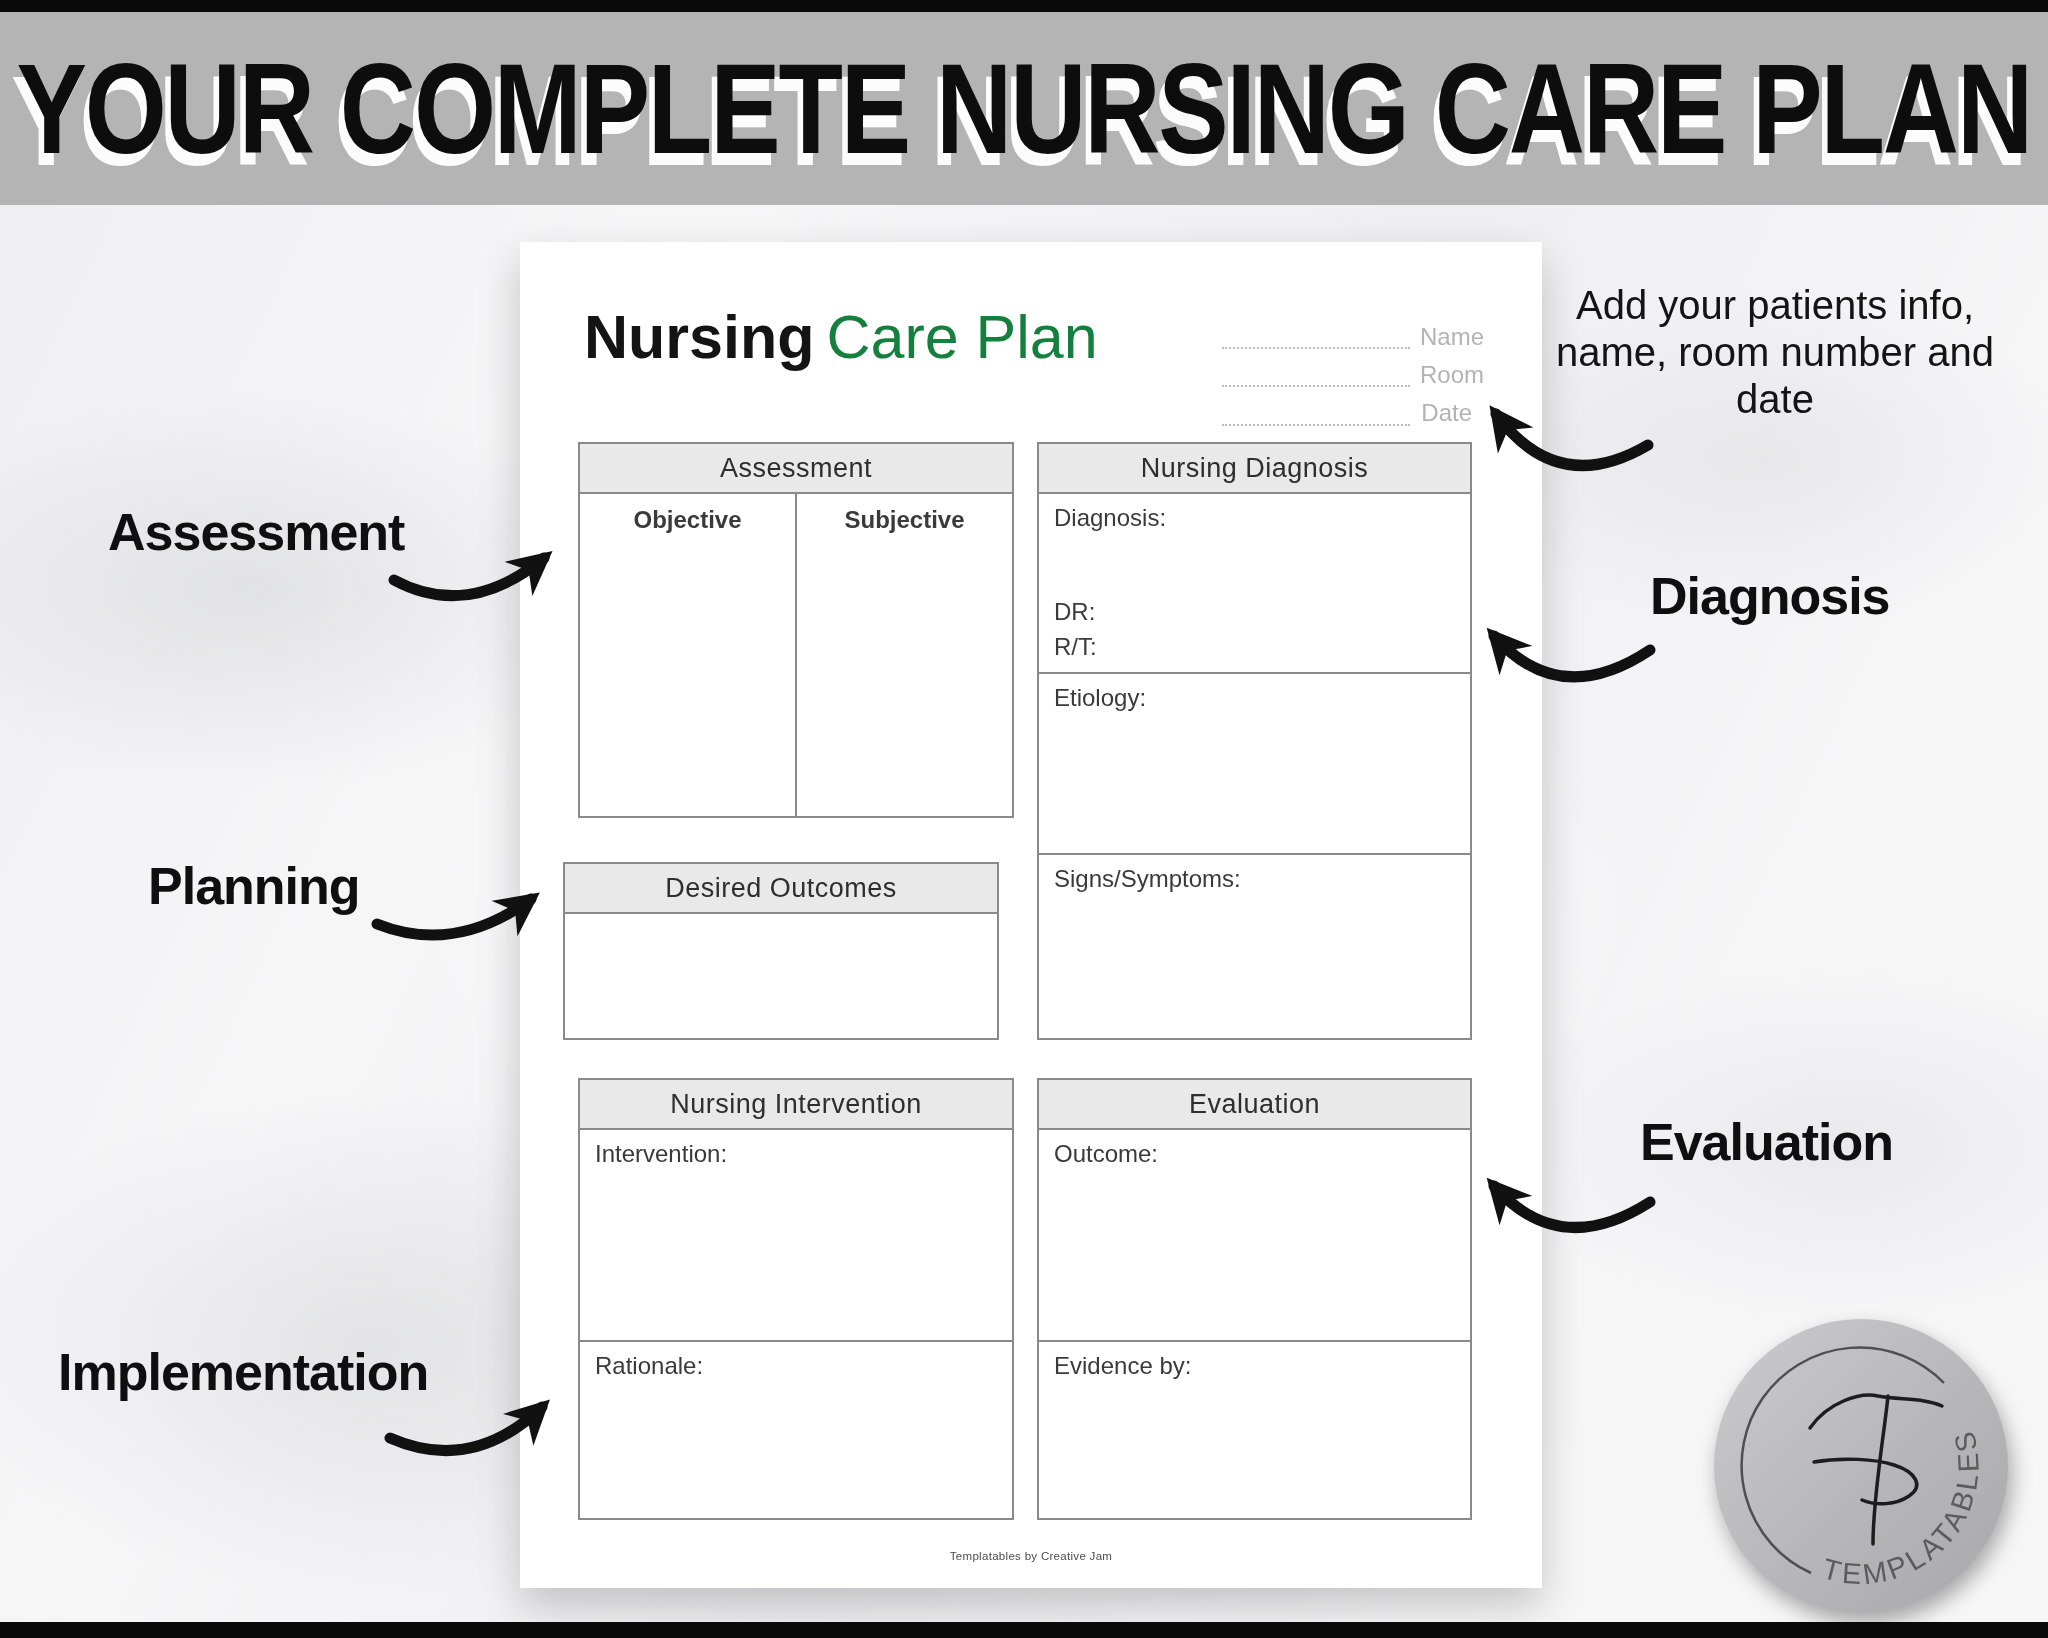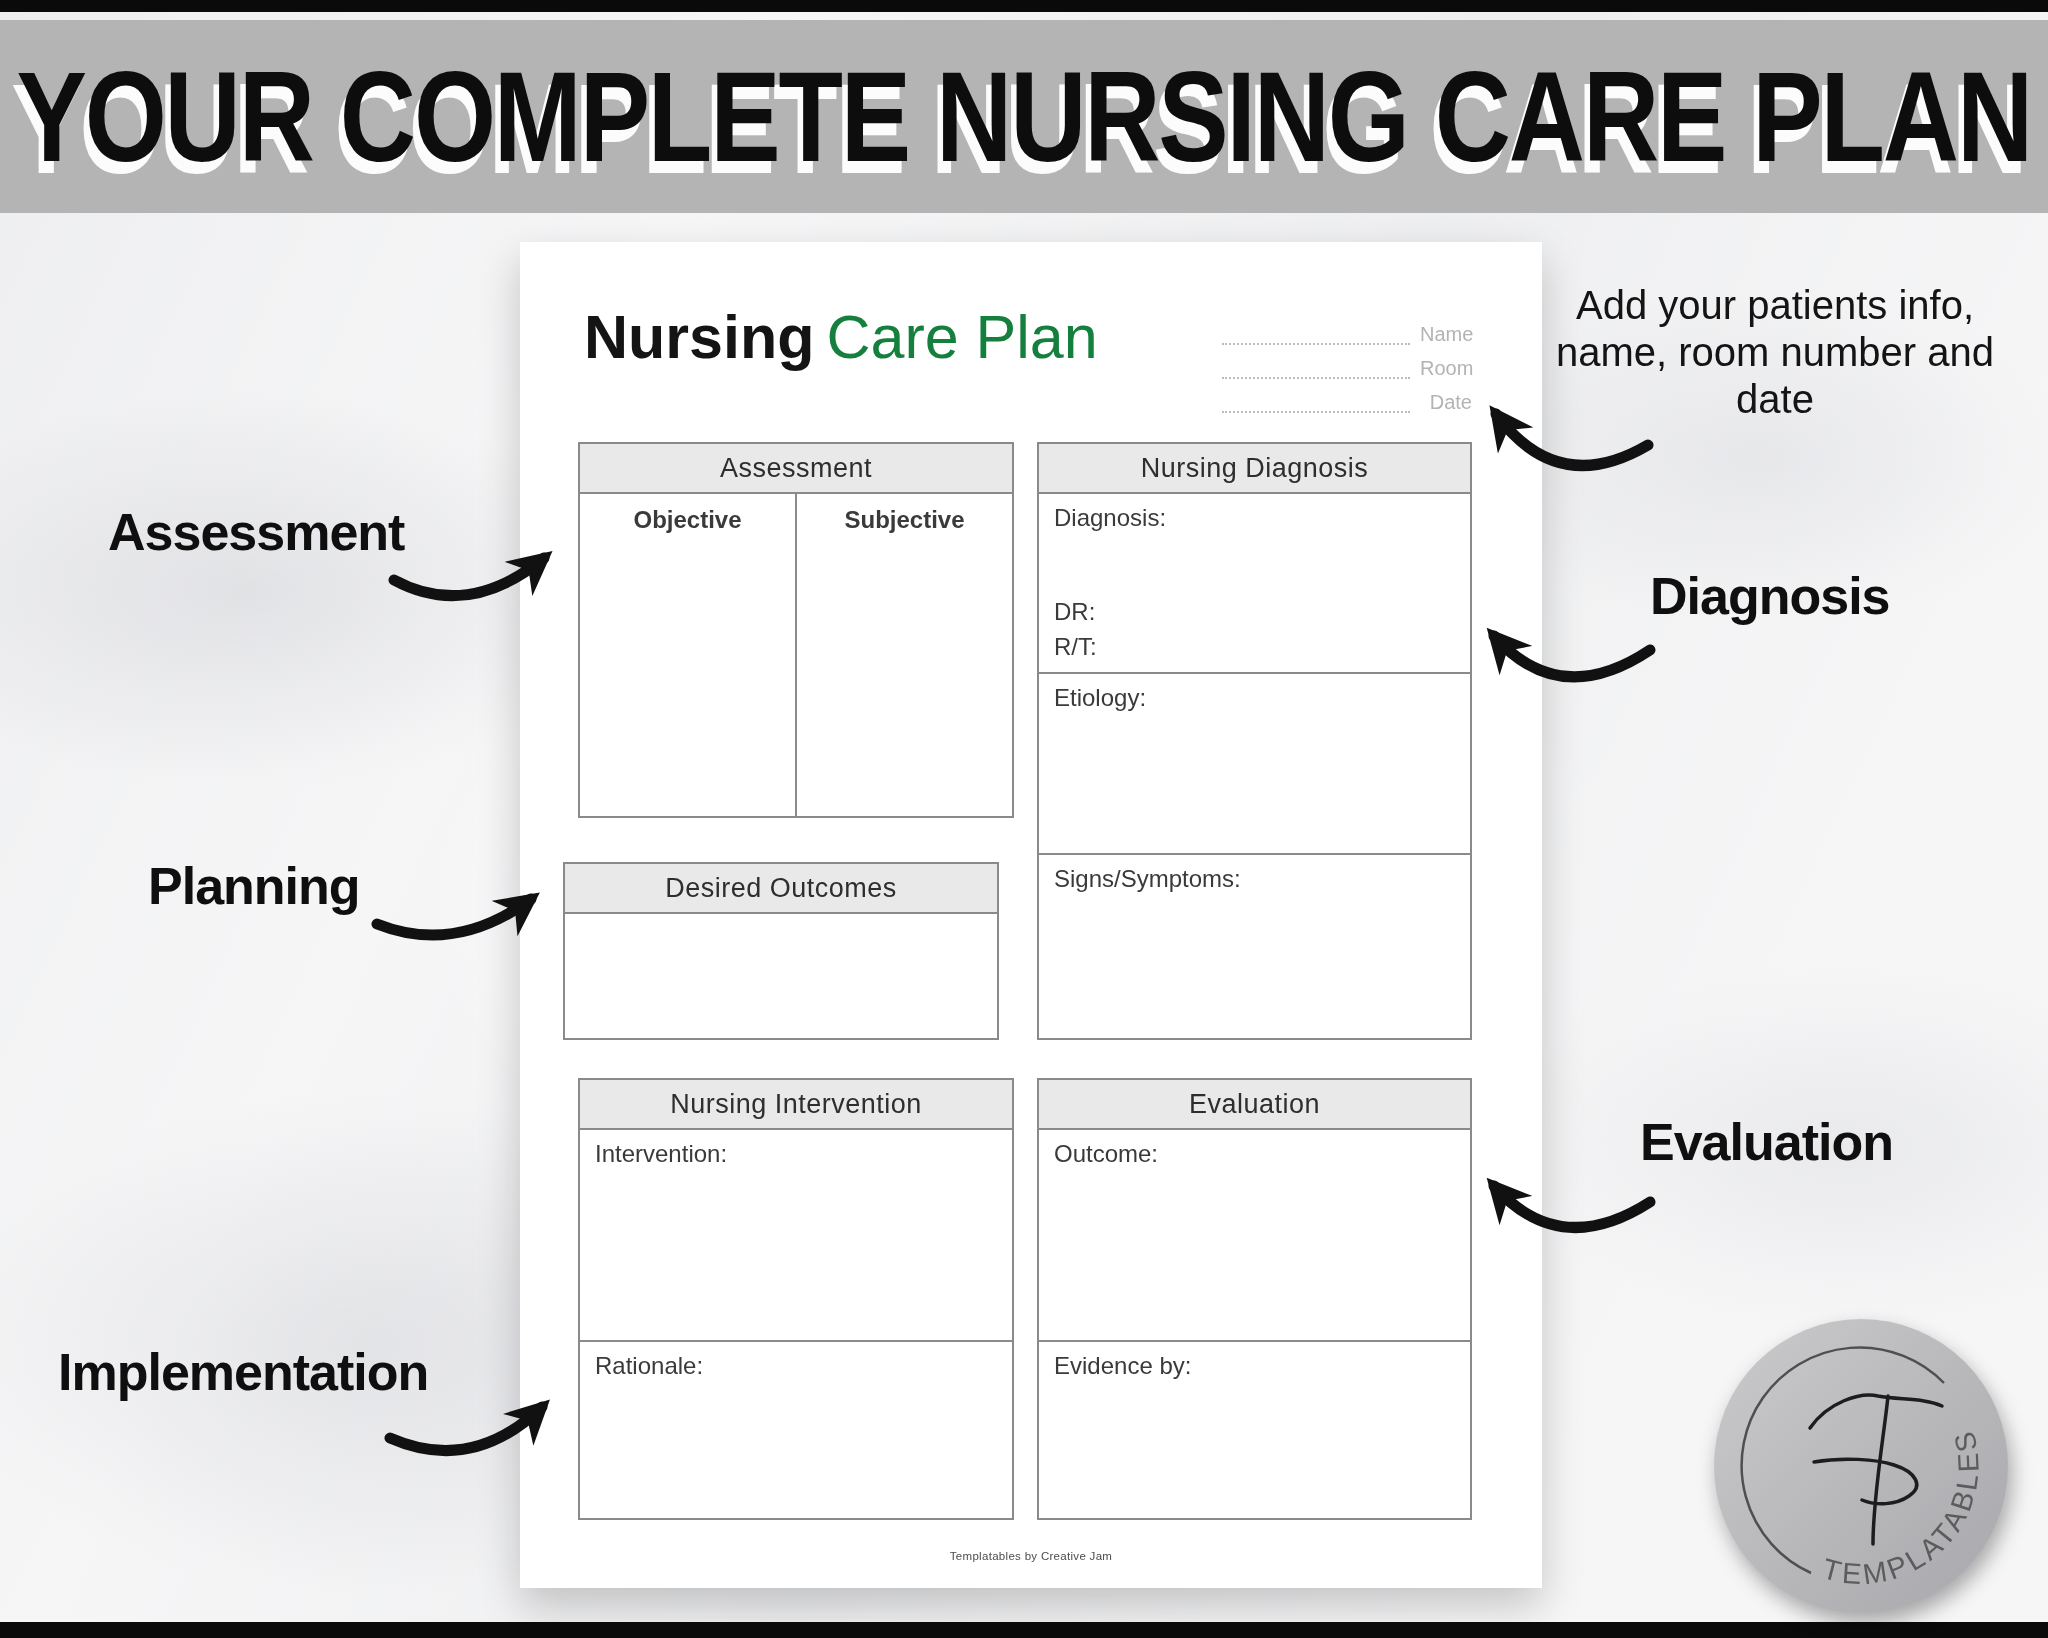--- a/index.html
+++ b/index.html
@@ -22,41 +22,41 @@
       linear-gradient(115deg, rgba(208,210,216,.22) 0%, transparent 28%, rgba(205,207,213,.18) 55%, transparent 80%);
   }
   #top-bar, #bottom-bar {
     position: absolute; left: 0; width: 2048px; background: #0a0a0a; z-index: 1;
   }
   #top-bar { top: 0; height: 12px; }
   #bottom-bar { top: 1622px; height: 16px; }
   #banner {
     position: absolute; left: 0; top: 12px; width: 2048px; height: 193px;
     background: #b4b4b4; z-index: 1;
-    display: flex; align-items: center; justify-content: center; margin-top: 8px;
+    display: flex; align-items: center; justify-content: center;
   }
   #banner .banner-text {
     font-weight: bold; font-size: 96px; letter-spacing: -2px; white-space: nowrap;
     color: #0d0d0d;
     transform: scale(1.1, 1.34);
     text-shadow: -5px 9px 0 #fcfcfc;
   }
   
   #page {
     position: absolute; left: 520px; top: 242px; width: 1022px; height: 1346px;
     background: #ffffff; z-index: 1;
     box-shadow: 0 18px 40px rgba(0,0,0,.20);
   }
   #page-title { position: absolute; left: 64px; top: 60px; font-size: 61px; color: #141414; letter-spacing: 0; white-space: nowrap; }
   #page-title .bold { font-weight: bold; }
   #page-title .light { font-weight: normal; margin-left: 12px; color: #15803d; }
   #patient-fields { position: absolute; right: 70px; top: 82px; }
   .pf-row { display: flex; align-items: flex-end; margin-bottom: 13px; }
   .pf-line { width: 188px; height: 16px; border-bottom: 2px dotted #bcbcbc; }
-  .pf-label { width: 62px; text-align: right; font-size: 20px; color: #b3b3b3; padding-left: 10px; line-height: 1.05; }
+  .pf-label { width: 62px; text-align: right; font-size: 24px; color: #b3b3b3; padding-left: 10px; line-height: 1.05; }
   .box { position: absolute; border: 2px solid #8a8a8a; background: #fff; display: flex; flex-direction: column; }
   .box-hd {
     flex: 0 0 50px; background: #e9e9e9; border-bottom: 2px solid #8a8a8a;
     display: flex; align-items: center; justify-content: center;
     font-size: 27px; color: #2e2e2e; letter-spacing: .5px;
   }
   .flabel { font-size: 24px; color: #3a3a3a; }
   .pad { padding: 10px 15px; }
   #assessment-box { left: 58px; top: 200px; width: 436px; height: 376px; }
   #assessment-cols { flex: 1; display: flex; font-weight: bold; }

